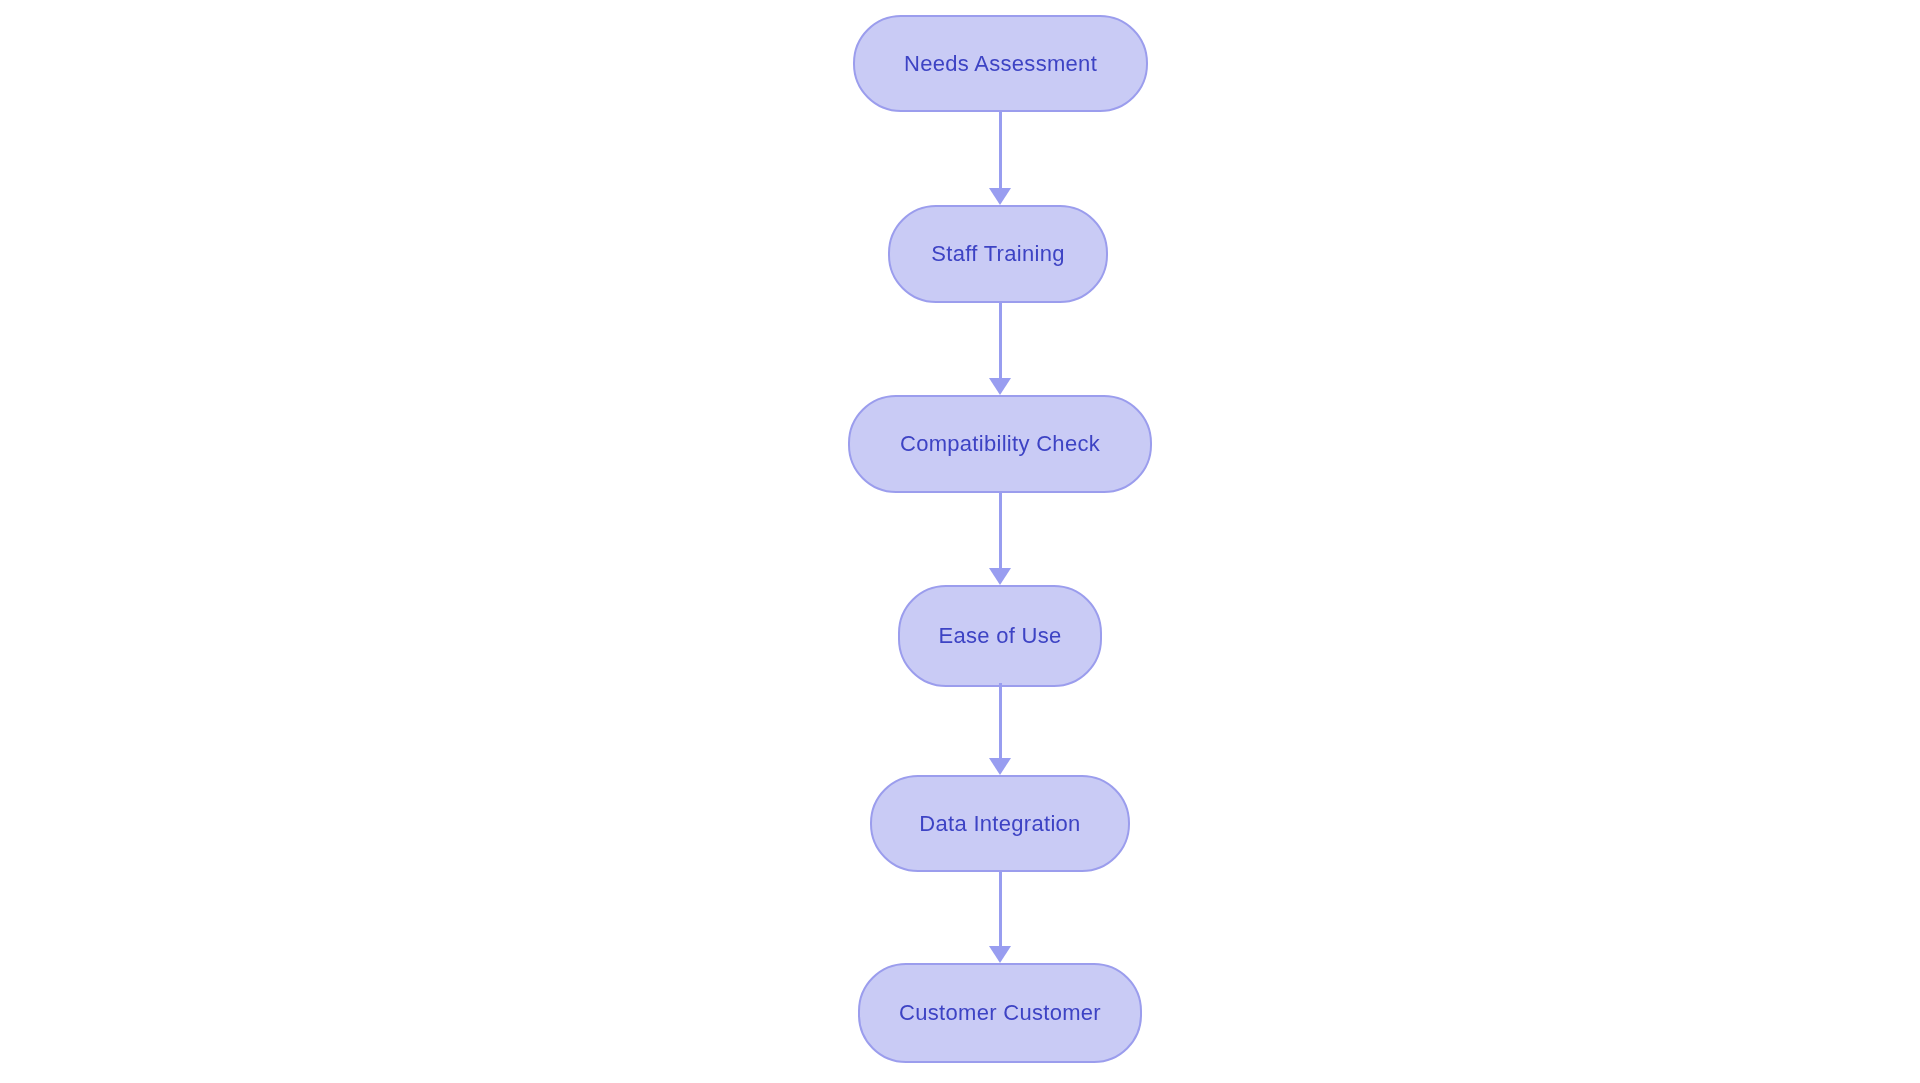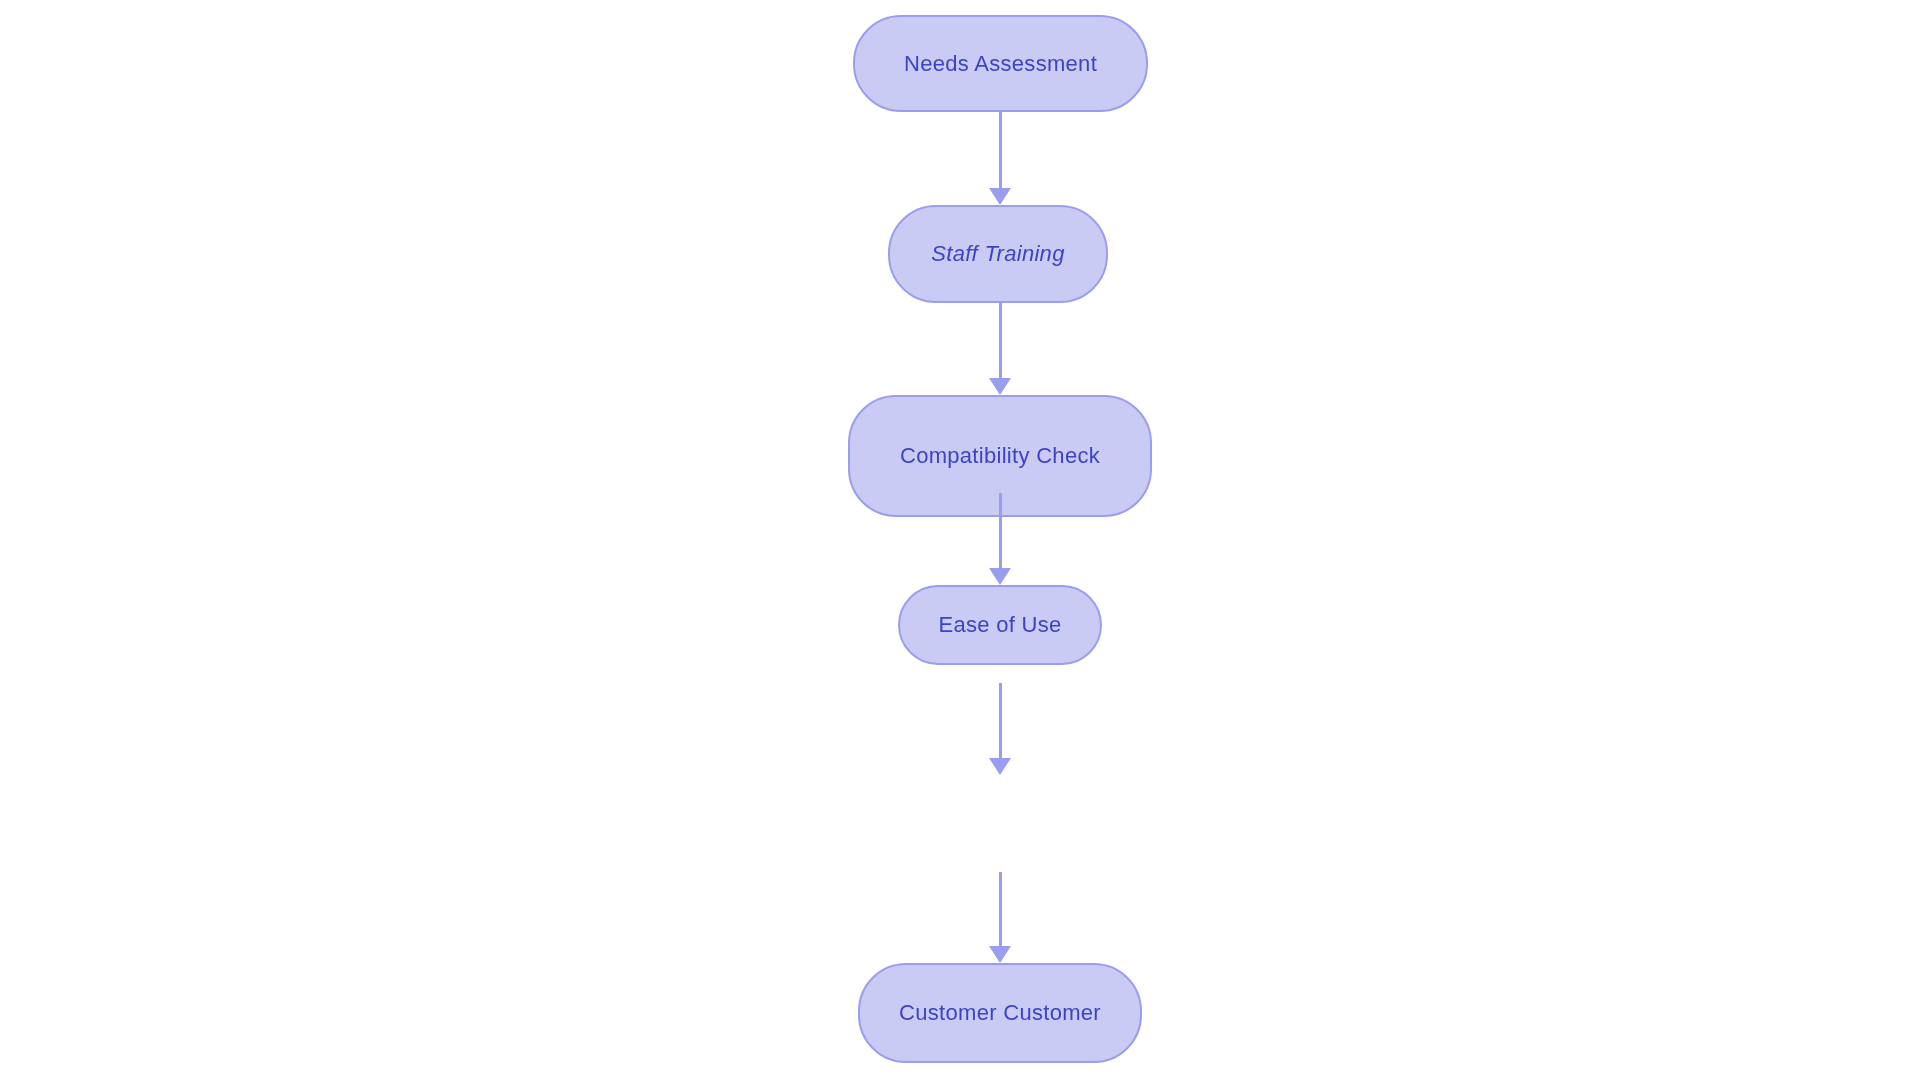--- a/index.html
+++ b/index.html
@@ -24,23 +24,23 @@
     border-radius: 48px;
     display: flex;
     align-items: center;
     justify-content: center;
     color: var(--node-text, #3d43c4);
     font-size: 22px;
     letter-spacing: 0.3px;
     white-space: nowrap;
   }
   .n1 { left: 813px; top: 15px;  width: 295px; height: 97px; }
-  .n2 { left: 848px; top: 205px; width: 220px; height: 98px; font-style: italic; }
-  .n3 { left: 808px; top: 395px; width: 304px; height: 122px; }
-  .n4 { left: 858px; top: 585px; width: 204px; height: 80px; }
+  .n2 { left: 848px; top: 205px; width: 220px; height: 98px; }
+  .n3 { left: 808px; top: 395px; width: 304px; height: 98px; }
+  .n4 { left: 858px; top: 585px; width: 204px; height: 102px; }
   .n5 { left: 830px; top: 775px; width: 260px; height: 97px; }
   .n6 { left: 818px; top: 963px; width: 284px; height: 100px; }
 
   .arrow {
     position: absolute;
     left: 949px;
     width: 22px;
     display: flex;
     flex-direction: column;
     align-items: center;
@@ -97,20 +97,23 @@
 
   <div class="node n4">
     <span>Ease of Use</span>
   </div>
 
   <div class="arrow a4">
     <div class="arrow-line"></div>
     <div class="arrow-head"></div>
   </div>
 
+  <div class="node n5">
+    <span>Data Integration</span>
+  </div>
 
   <div class="arrow a5">
     <div class="arrow-line"></div>
     <div class="arrow-head"></div>
   </div>
 
   <div class="node n6">
     <span>Customer Customer</span>
   </div>
 

